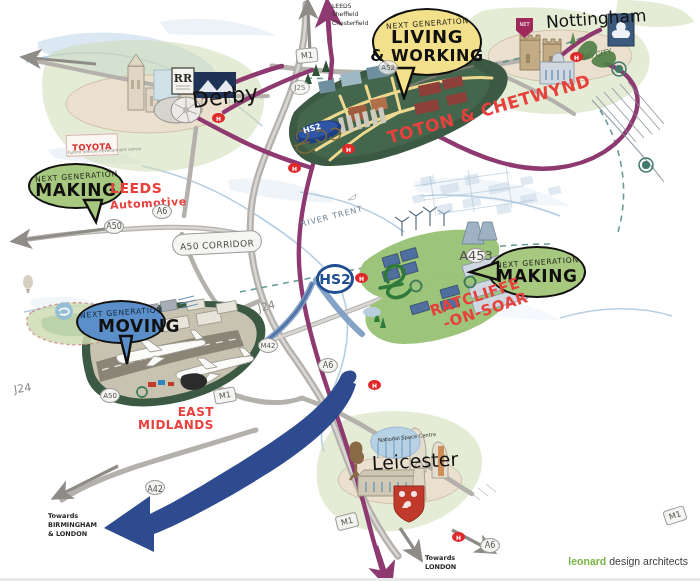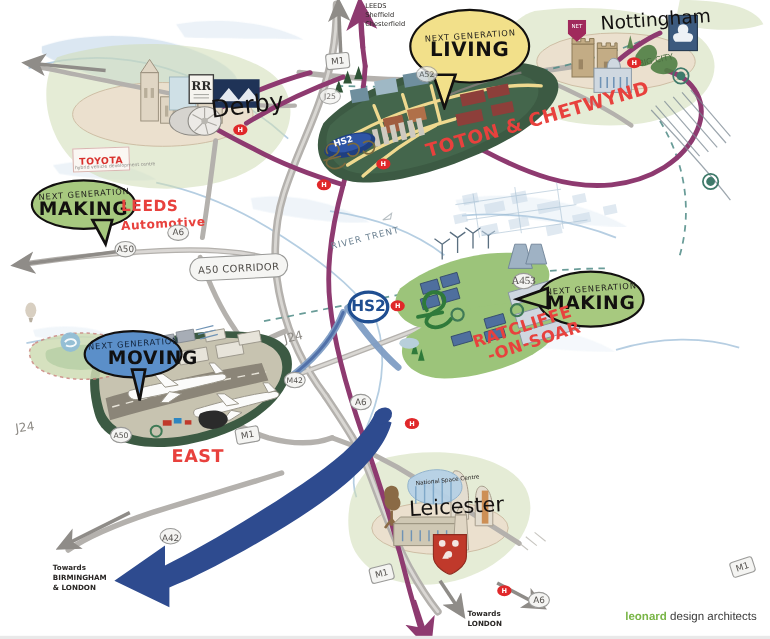--- a/index.html
+++ b/index.html
@@ -632,20 +632,21 @@
 
     <g stroke="#b9b6b0" stroke-width="1" fill="none" opacity="0.8">
       <path d="M470,492 l10,8 M478,488 l10,8 M486,484 l10,8"></path>
     </g>
 
   </svg>
 
   <div class="bubble" style="left:372px; top:8px; width:110px; height:68px; background:#f2e08a;">
     <span class="kicker">NEXT GENERATION</span>
     <span class="big" style="font-size:18px;">LIVING</span>
+    <span class="big" style="font-size:16px; margin-top:2px;">&amp; WORKING</span>
   </div>
   <svg style="position:absolute; left:390px; top:66px; width:40px; height:34px;">
     <path d="M4,2 L24,2 L14,32 Z" fill="#f2e08a" stroke="#12100f" stroke-width="2.4"></path>
   </svg>
 
   <div class="bubble" style="left:28px; top:163px; width:96px; height:46px; background:#a7c97f;">
     <span class="kicker">NEXT GENERATION</span>
     <span class="big" style="font-size:17px;">MAKING</span>
   </div>
   <svg style="position:absolute; left:82px; top:198px; width:36px; height:28px;">
@@ -670,22 +671,23 @@
 
   <div class="redlabel" style="left:388px; top:130px; font-size:17px; transform:rotate(-16deg); transform-origin:left center;">
     <span>TOTON &amp; CHETWYND</span>
   </div>
 
   <div class="redlabel" style="left:430px; top:305px; font-size:15px; transform:rotate(-18deg); transform-origin:left center; text-align:center;">
     <div>RATCLIFFE</div>
     <div style="margin-left:12px;">-ON-SOAR</div>
   </div>
 
-  <div class="redlabel" style="left:130px; top:406px; font-size:16px; text-align:right; line-height:1.12;">
+  <div class="redlabel" style="left:130px; top:406px; font-size:12px; text-align:right; line-height:1.12;">
     <div style="margin-left:26px;">EAST</div>
+    <div style="margin-left:8px;">MIDLANDS</div>
   </div>
 
   <div class="redlabel" style="left:110px; top:180px; font-size:14px; line-height:1.2;">
     <div>LEEDS</div>
     <div style="font-size:11px; transform:rotate(-3deg);">Automotive</div>
   </div>
 
   <div class="blacklabel hand" style="left:192px; top:88px; font-size:22px; transform:rotate(-7deg); transform-origin:left center;">
     <span>Derby</span>
   </div>
@@ -768,21 +770,21 @@
   <div class="shield" style="left:480px; top:538px;">
     <span>A6</span>
   </div>
   <div class="shield" style="left:145px; top:480px;align-items:flex-end;">
     <span>A42</span>
   </div>
   <div class="shield" style="left:378px; top:60px; opacity:0.75;">
     <span style="font-size:7px;">A52</span>
   </div>
   <div class="shield" style="left:466px; top:248px;">
-    <span style="font-size:10px;font-family:Liberation Serif, serif;">A453</span>
+    <span style="font-size:13px;">A453</span>
   </div>
   <div class="shield" style="left:290px; top:80px; opacity:0.8;">
     <span style="font-size:7px;">J25</span>
   </div>
   <div class="blacklabel" style="left:258px; top:300px; font-size:11px; color:#8e8b86; transform:rotate(-14deg);">
     <span>J24</span>
   </div>
   <div class="blacklabel" style="left:14px; top:382px; font-size:11px; color:#8e8b86; transform:rotate(-8deg);">
     <span>J24</span>
   </div>

